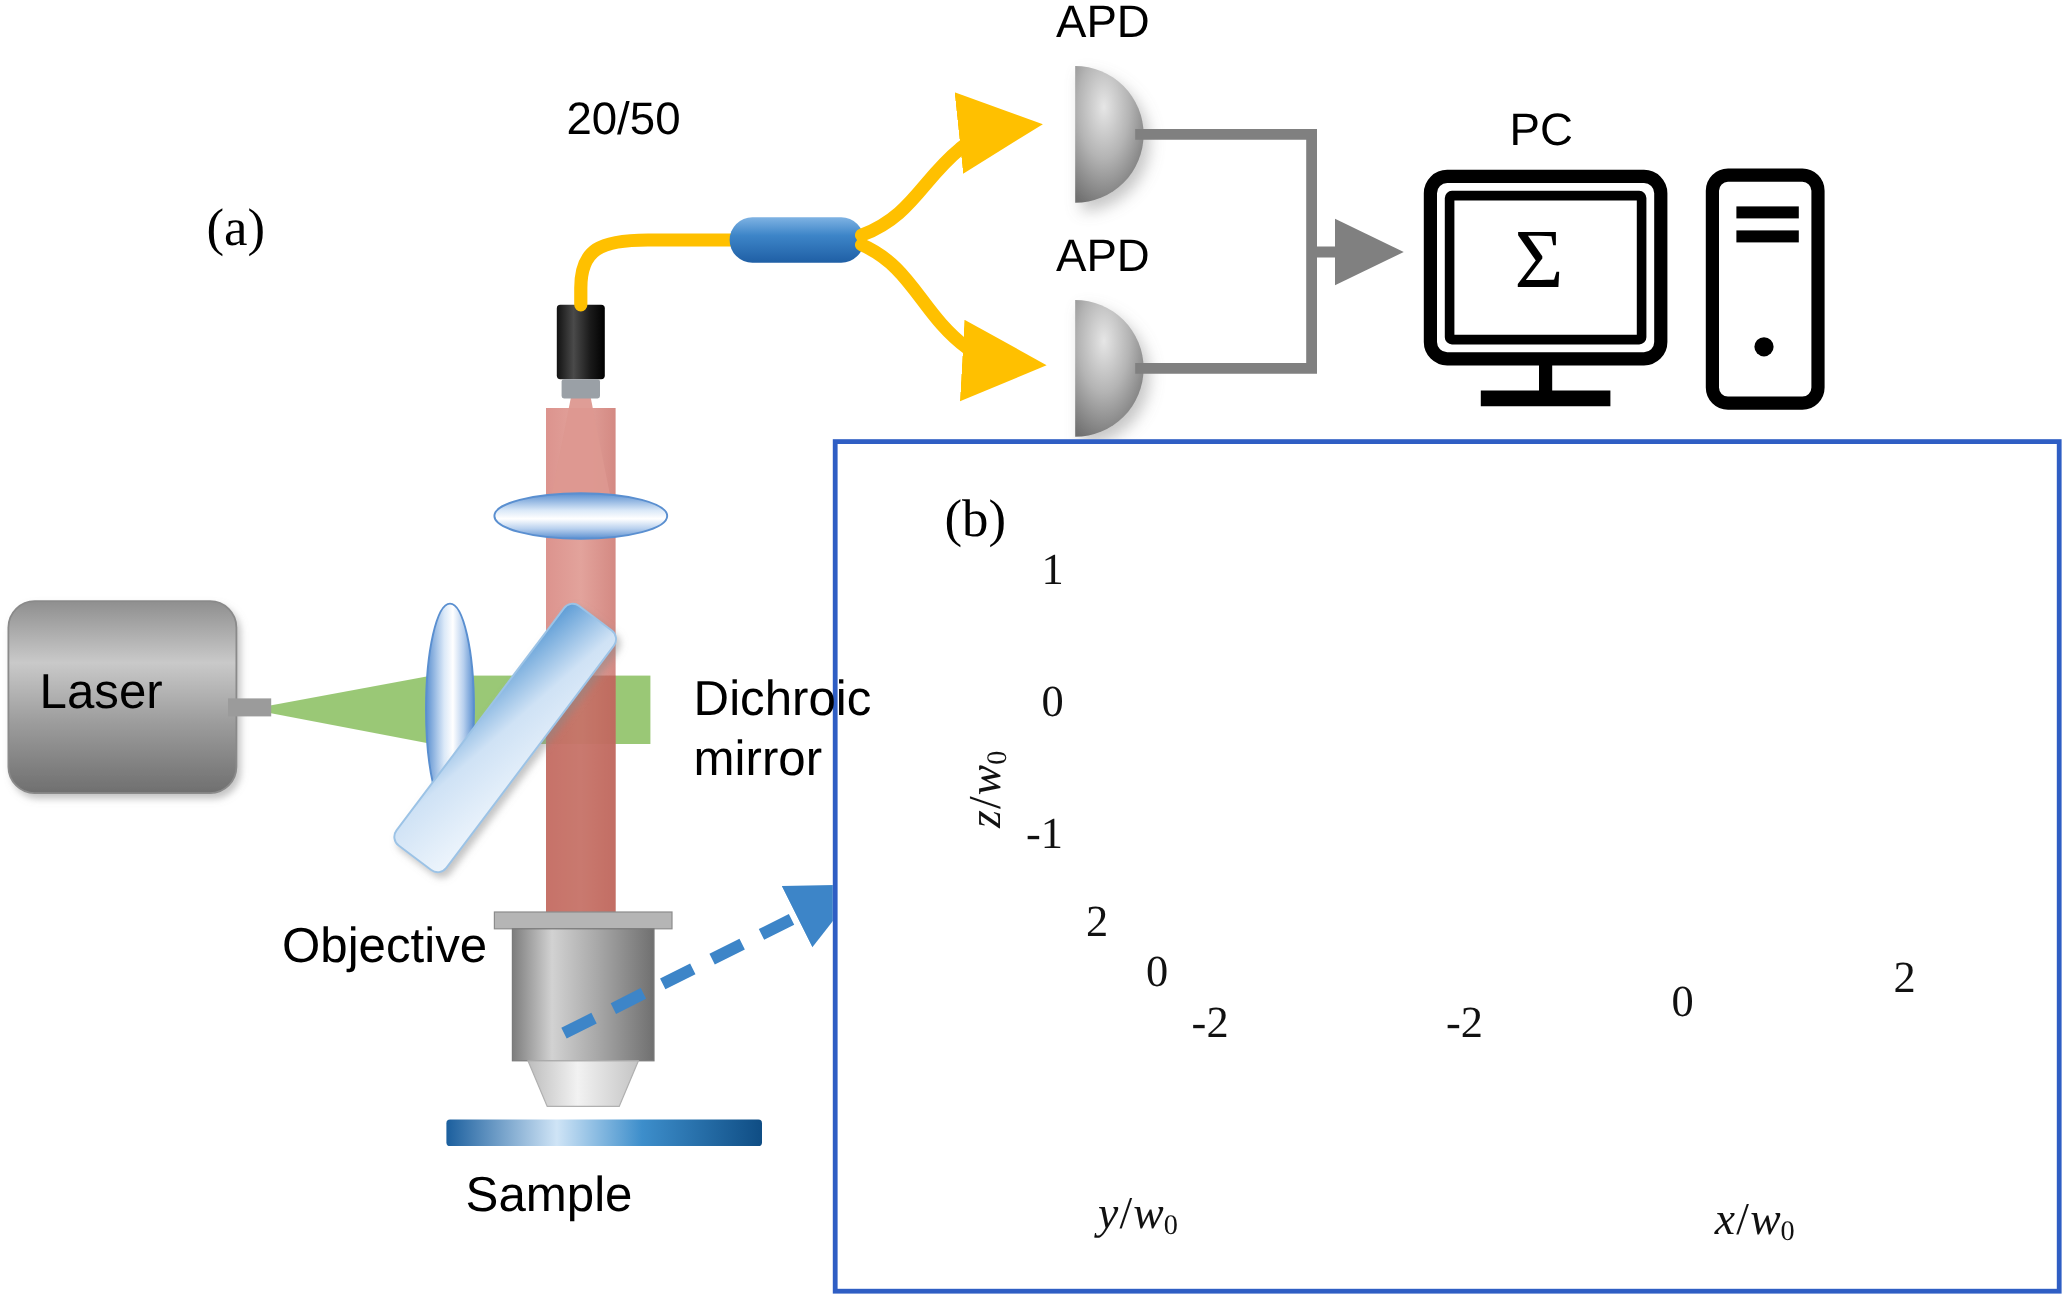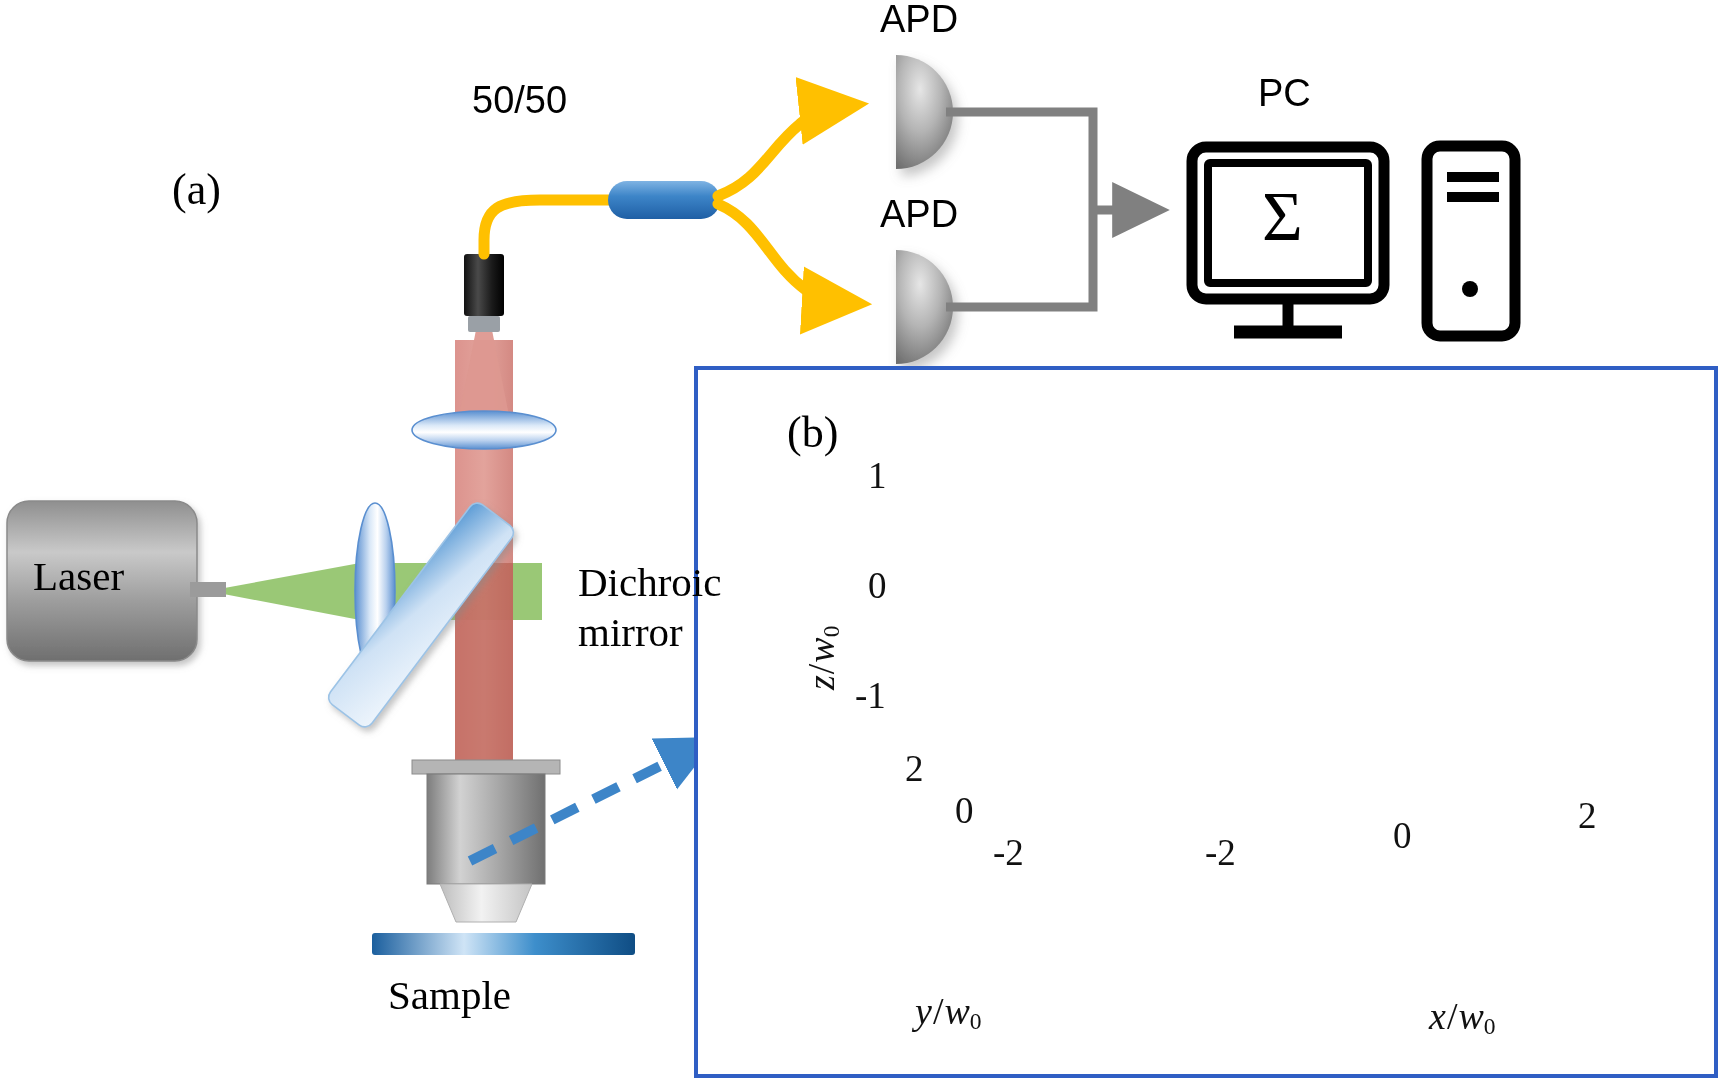--- a/index.html
+++ b/index.html
@@ -30,21 +30,21 @@
     color: #000000;
     font-family: "Liberation Sans", sans-serif;
     white-space: nowrap;
     line-height: 1.12;
   }
   .panel-tag {
     font-family: "Liberation Serif", serif;
     font-size: 44px;
     color: #000;
   }
-  .sans-lg { font-size: 41px; font-family: Liberation Serif, serif; }
+  .sans-lg { font-size: 41px; }
   .sans-md { font-size: 38px; }
   .tick-num {
     font-family: "Liberation Serif", serif;
     font-size: 37px;
     color: #111;
   }
   .axis-name {
     font-family: "Liberation Serif", serif;
     font-style: italic;
     font-size: 38px;
@@ -337,31 +337,32 @@
     </g>
   </svg>
 
   <div class="inset-frame" style="left:694px; top:366px; width:1024px; height:712px;"></div>
 
   <div class="lbl panel-tag" style="left:172px; top:165px;">(a)</div>
   <div class="lbl panel-tag" style="left:787px; top:408px;">(b)</div>
 
   <div class="lbl sans-lg" style="left:33px; top:554px;">Laser</div>
 
-  <div class="lbl sans-md" style="left:472px; top:79px;">50/50</div>
+  <div class="lbl sans-md" style="left:472px; top:79px;">20/50</div>
 
   <div class="lbl sans-md" style="left:880px; top:-2px;">APD</div>
   <div class="lbl sans-md" style="left:880px; top:193px;">APD</div>
 
-  <div class="lbl sans-md" style="left:1258px; top:72px;">PC</div>
+  <div class="lbl sans-md" style="left:1258px; top:88px;">PC</div>
   <div class="lbl" style="left:1262px; top:178px; font-size:70px; font-family:'Liberation Serif',serif;">Σ</div>
 
   <div class="lbl sans-lg" style="left:578px; top:560px;">Dichroic</div>
   <div class="lbl sans-lg" style="left:578px; top:610px;">mirror</div>
 
+  <div class="lbl sans-lg" style="left:235px; top:766px;">Objective</div>
   <div class="lbl sans-lg" style="left:388px; top:960px;margin-top:13px;">Sample</div>
 
   <div class="lbl tick-num" style="left:868px; top:455px;">1</div>
   <div class="lbl tick-num" style="left:868px; top:565px;">0</div>
   <div class="lbl tick-num" style="left:855px; top:675px;">-1</div>
 
   <div class="lbl tick-num" style="left:905px; top:748px;">2</div>
   <div class="lbl tick-num" style="left:955px; top:790px;">0</div>
   <div class="lbl tick-num" style="left:993px; top:832px;">-2</div>
 

